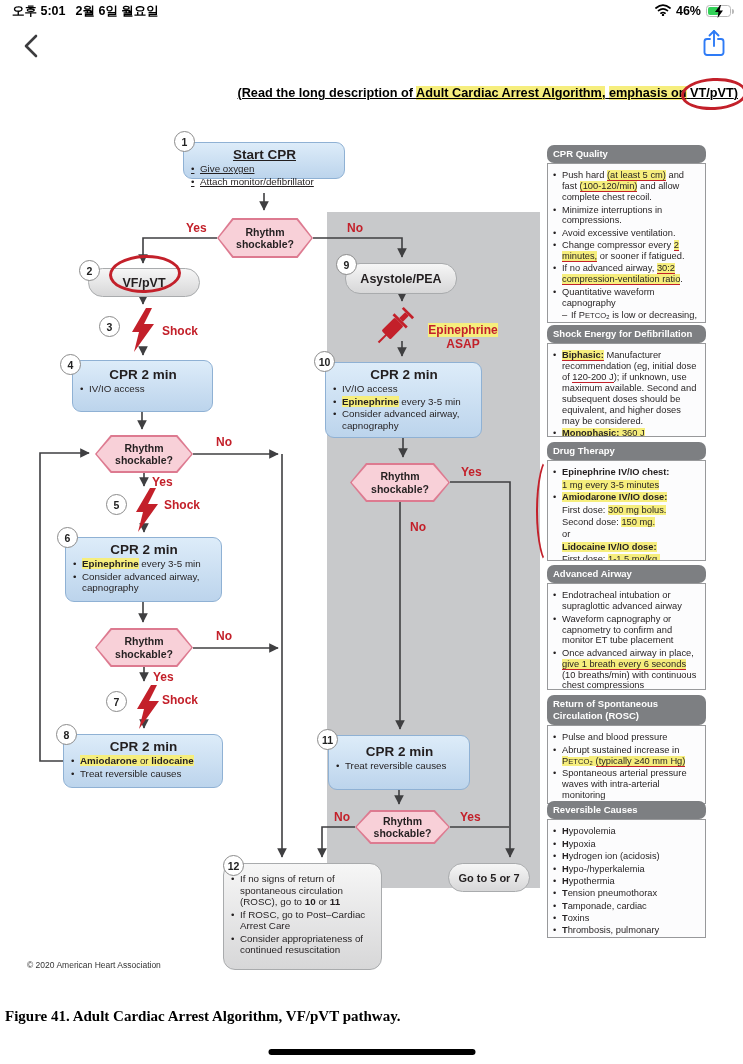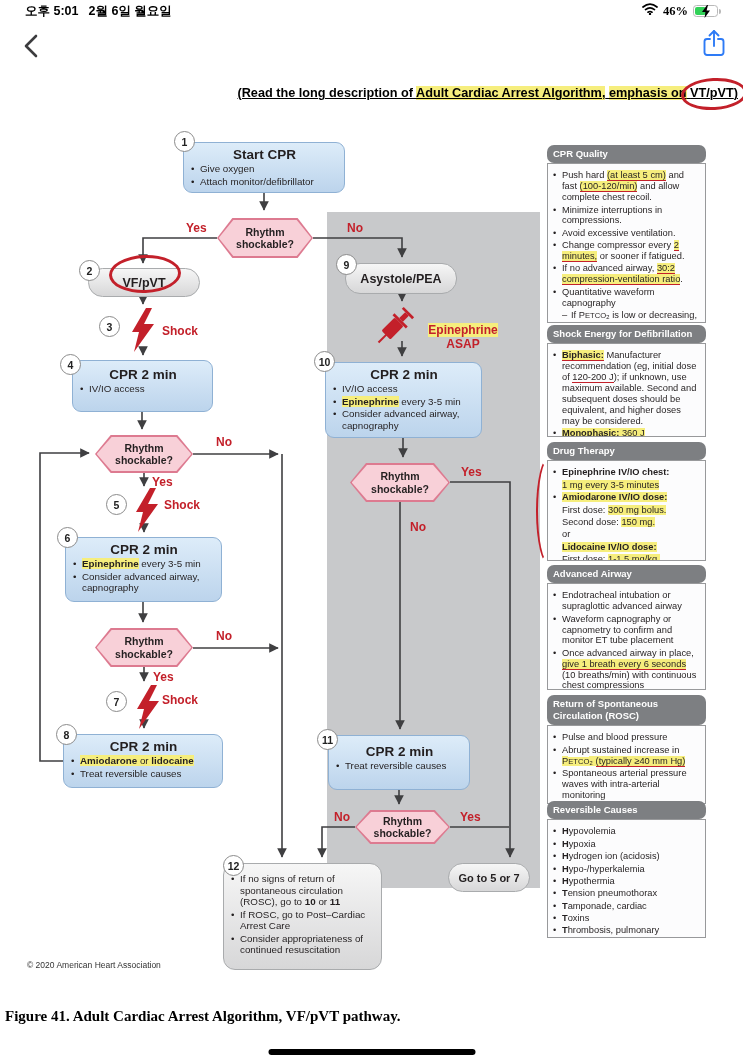--- a/index.html
+++ b/index.html
@@ -2,23 +2,23 @@
 <html><head>
 <meta charset="utf-8">
 <style>
   * { margin:0; padding:0; box-sizing:border-box; }
   body { background:#e9e9e9; }
   .screen { position:relative; width:743px; height:1064px; background:#fff; overflow:hidden;
             font-family:"Liberation Sans","DejaVu Sans",sans-serif; color:#231f20; }
 
   
   .statusbar { position:absolute; left:0; top:0; width:100%; height:22px; display:flex;
-               justify-content:space-between; align-items:center; padding:0 25px; font-size:12.5px; font-weight:bold; color:#000; }
+               justify-content:space-between; align-items:center; padding:0 12px; font-size:12.5px; font-weight:bold; color:#000; }
   .sb-left span { margin-right:10px; }
-  .sb-right { display:flex; align-items:center; gap:5px; font-weight:bold;font-family:Liberation Serif, serif; }
+  .sb-right { display:flex; align-items:center; gap:5px; font-weight:bold; }
   .batt { position:relative; width:25px; height:12px; border:1px solid #b9b9b9; border-radius:3.5px; }
   .batt::after { content:""; position:absolute; right:-3.5px; top:3px; width:2px; height:5px; background:#b9b9b9; border-radius:0 2px 2px 0; }
   .batt-fill { position:absolute; left:1px; top:1px; bottom:1px; width:11px; background:#32d158; border-radius:2px; }
   .batt svg { position:absolute; left:8px; top:-1px; }
 
   
   .navbtn { position:absolute; cursor:pointer; }
 
   
   .doctitle { position:absolute; top:86px; right:5px; white-space:nowrap; font-size:12.7px; font-weight:bold;
@@ -144,21 +144,21 @@
       <path d="M403 438 V457" marker-end="url(#ah)"></path>
       <path d="M400 502 V729" marker-end="url(#ah)"></path>
       <path d="M450 482 H510 V857" marker-end="url(#ah)"></path>
       <path d="M399 790 V804" marker-end="url(#ah)"></path>
       <path d="M355 827 H322 V857" marker-end="url(#ah)"></path>
       <path d="M450 827 H509"></path>
     </g>
   </svg>
 
   <div class="ncirc" style="left:174px; top:131px;">1</div>
-  <div class="fbox blue" style="left:183px; top:142px; width:162px; height:51px;">
+  <div class="fbox blue" style="left:183px; top:142px; width:162px; height:37px;text-decoration:underline;">
     <div class="bt">Start CPR</div>
     <div>
         <div class="bi">
           <span class="dot">•</span>
           <span class="tx"><span>Give oxygen</span></span>
         </div>
         <div class="bi">
           <span class="dot">•</span>
           <span class="tx"><span>Attach monitor/defibrillator</span></span>
         </div>

